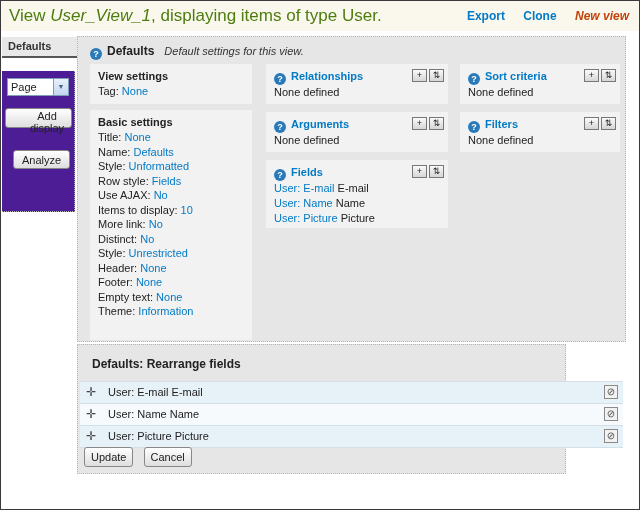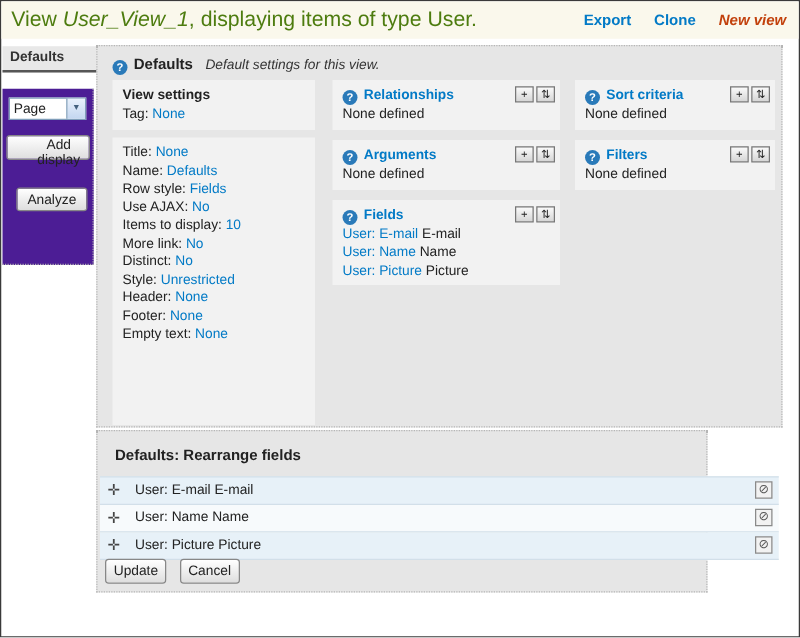--- a/index.html
+++ b/index.html
@@ -104,31 +104,34 @@
     <div class="main-head">
       <span class="help">?</span><b>Defaults</b><i>Default settings for this view.</i>
     </div>
 
     <div class="box" id="box-view">
       <div class="box-title">View settings</div>
       <div class="kv"><span>Tag:</span> <a>None</a></div>
     </div>
 
     <div class="box" id="box-basic">
+      <div class="box-title">Basic settings</div>
       <div class="kv"><span>Title:</span> <a>None</a></div>
       <div class="kv"><span>Name:</span> <a>Defaults</a></div>
+      <div class="kv"><span>Style:</span> <a>Unformatted</a></div>
       <div class="kv"><span>Row style:</span> <a>Fields</a></div>
       <div class="kv"><span>Use AJAX:</span> <a>No</a></div>
       <div class="kv"><span>Items to display:</span> <a>10</a></div>
       <div class="kv"><span>More link:</span> <a>No</a></div>
       <div class="kv"><span>Distinct:</span> <a>No</a></div>
       <div class="kv"><span>Style:</span> <a>Unrestricted</a></div>
       <div class="kv"><span>Header:</span> <a>None</a></div>
       <div class="kv"><span>Footer:</span> <a>None</a></div>
       <div class="kv"><span>Empty text:</span> <a>None</a></div>
+      <div class="kv"><span>Theme:</span> <a>Information</a></div>
     </div>
 
     <div class="box" id="box-rel">
       <div><span class="help">?</span><a class="sec">Relationships</a></div>
       <div class="btns">
         <button class="mini">+</button>
         <button class="mini">⇅</button>
       </div>
       <div class="plain">None defined</div>
     </div>

